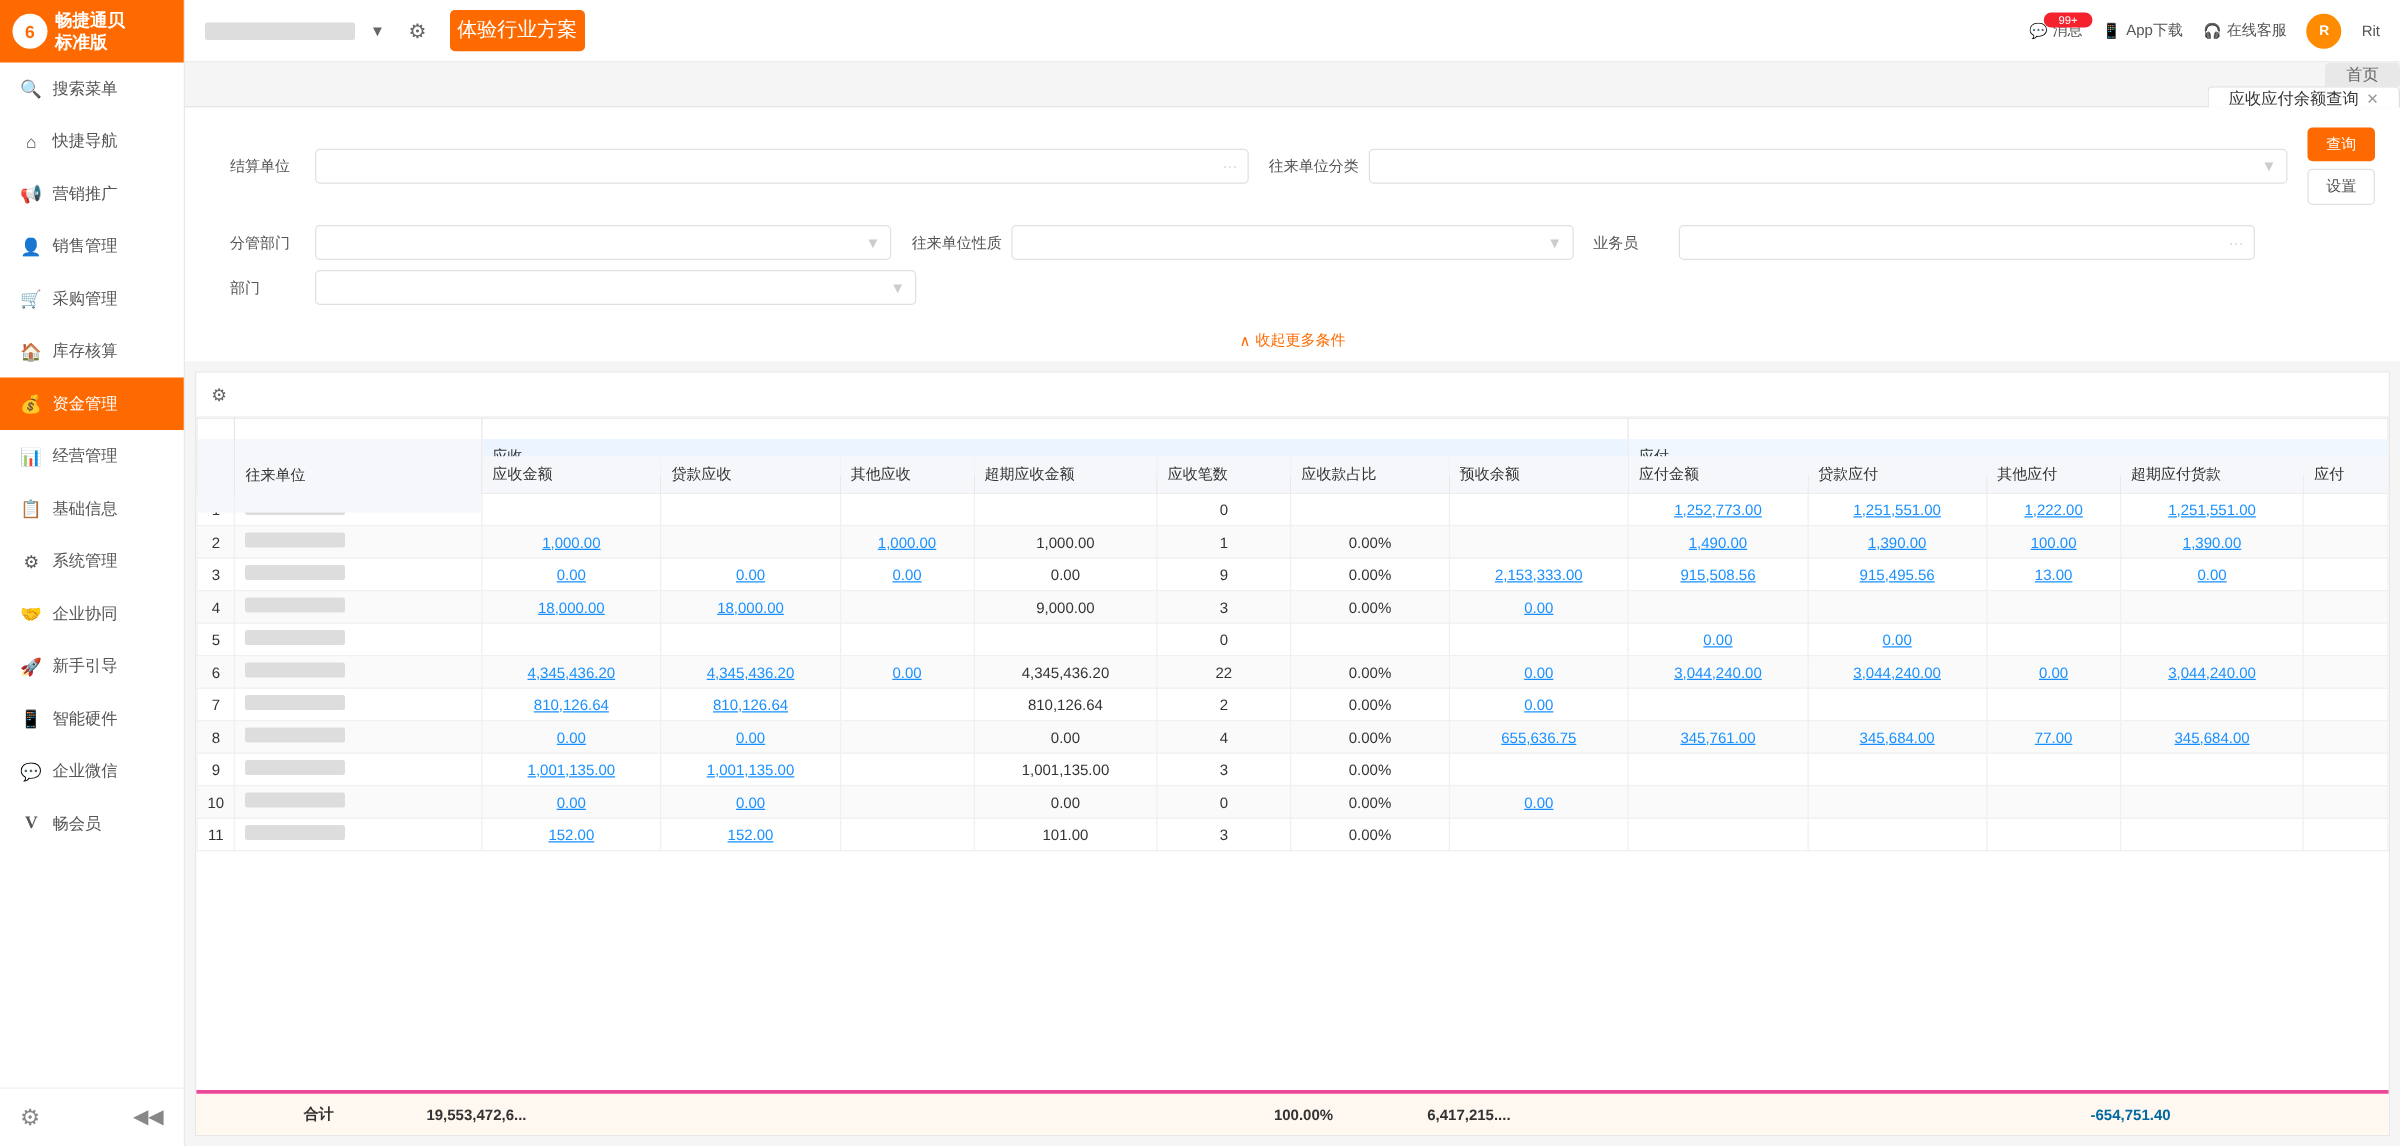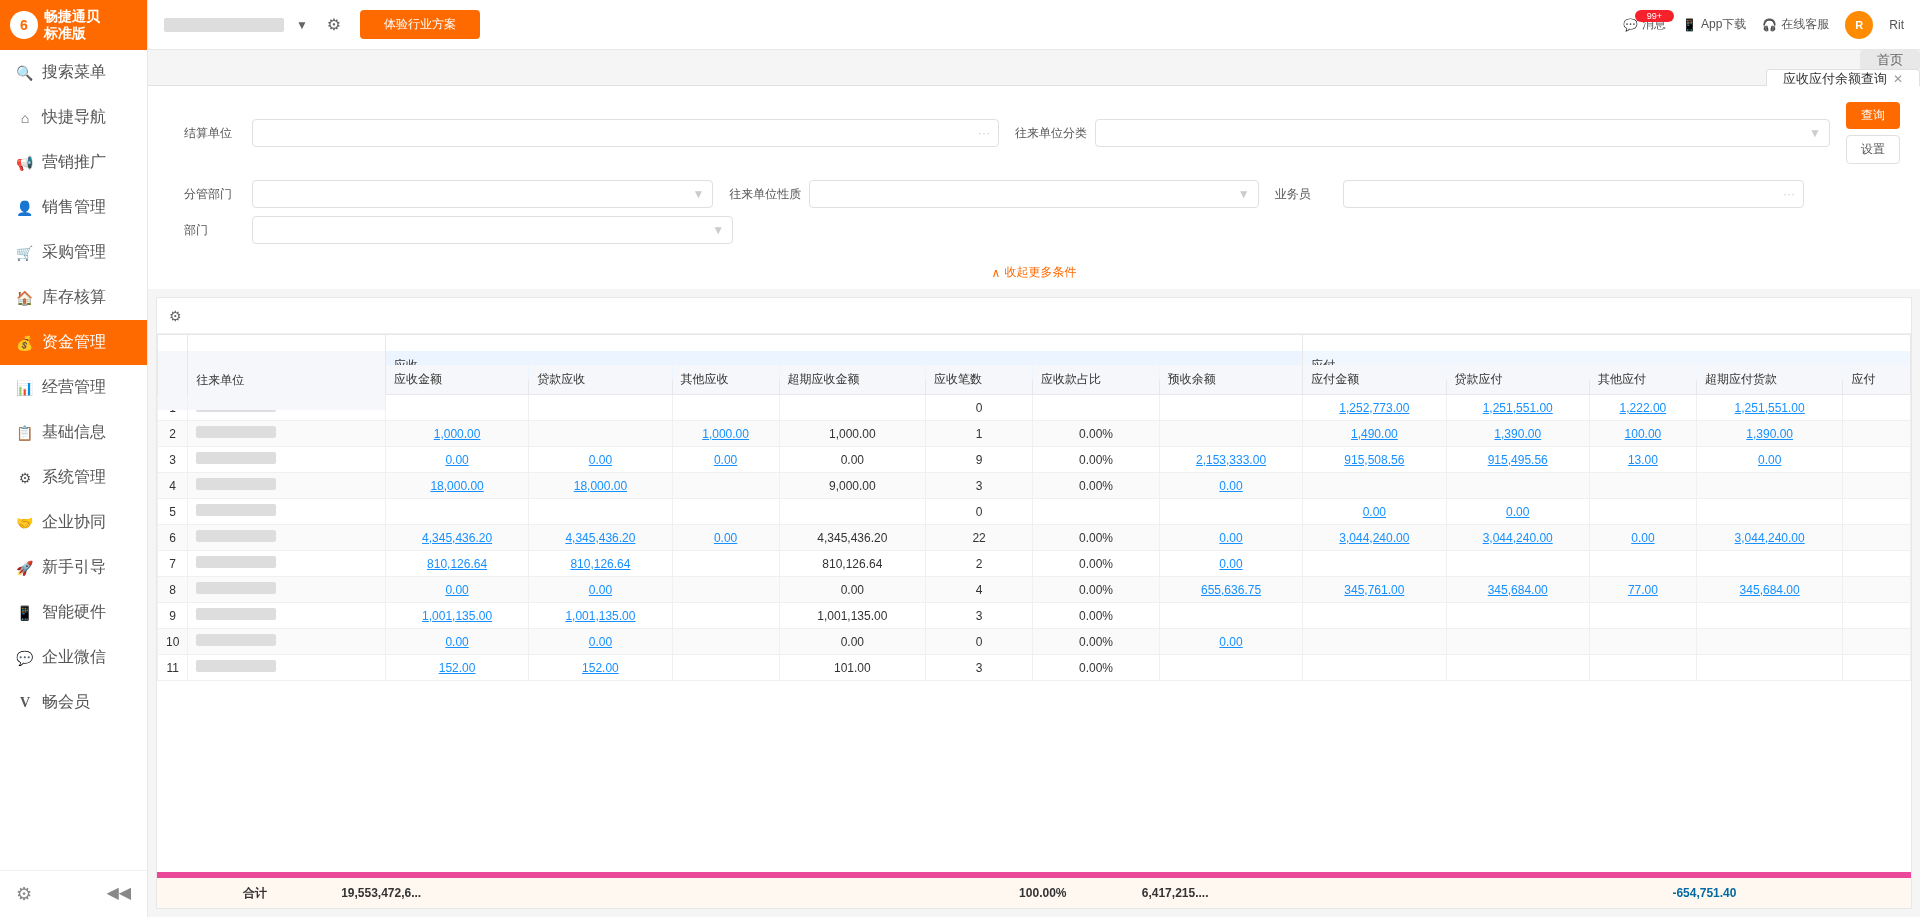--- a/index.html
+++ b/index.html
@@ -6,31 +6,31 @@
     body { font-family: 'Microsoft YaHei', Arial, sans-serif; font-size: 12px; background: #f0f2f5; color: #333; width: 1920px; height: 917px; overflow: hidden; display: flex; }
 
     
     .sidebar { width: 148px; background: #fff; height: 917px; display: flex; flex-direction: column; border-right: 1px solid #e8e8e8; flex-shrink: 0; }
     .sidebar-logo { height: 50px; background: #ff6a00; display: flex; align-items: center; padding: 0 10px; color: #fff; font-size: 14px; font-weight: bold; gap: 6px; }
     .sidebar-logo-icon { width: 28px; height: 28px; background: #fff; border-radius: 50%; display: flex; align-items: center; justify-content: center; color: #ff6a00; font-weight: bold; font-size: 14px; }
     .sidebar-logo-text { display: flex; flex-direction: column; line-height: 1.2; }
     .sidebar-item { display: flex; align-items: center; gap: 8px; padding: 12px 16px; cursor: pointer; color: #555; transition: all 0.2s; }
     .sidebar-item.active { background: #ff6a00; color: #fff; }
     .sidebar-item-icon { width: 18px; height: 18px; display: flex; align-items: center; justify-content: center; font-size: 14px; }
-    .sidebar-item-label { font-size: 16px; }
+    .sidebar-item-label { font-size: 13px; }
     .sidebar-bottom { margin-top: auto; border-top: 1px solid #f0f0f0; padding: 8px 0; }
 
     
     .main { flex: 1; display: flex; flex-direction: column; height: 917px; overflow: hidden; }
 
     
     .topbar { height: 50px; background: #fff; display: flex; align-items: center; padding: 0 16px; border-bottom: 1px solid #e8e8e8; gap: 12px; flex-shrink: 0; }
     .topbar-breadcrumb { display: flex; align-items: center; gap: 4px; color: #999; font-size: 12px; }
     .topbar-gear { width: 28px; height: 28px; display: flex; align-items: center; justify-content: center; cursor: pointer; color: #666; font-size: 16px; }
-    .topbar-btn { background: #ff6a00; color: #fff; border: none; border-radius: 4px; padding: 6px 24px; font-size: 12px; cursor: pointer; font-family: inherit; }
+    .topbar-btn { background: #ff6a00; color: #fff; border: none; border-radius: 4px; padding: 6px 6px; font-size: 16px; cursor: pointer; font-family: inherit; }
     .topbar-right { margin-left: auto; display: flex; align-items: center; gap: 16px; }
     .topbar-msg { display: flex; align-items: center; gap: 4px; color: #555; font-size: 12px; cursor: pointer; position: relative; }
     .msg-badge { background: #f5222d; color: #fff; font-size: 9px; padding: 1px 12px; border-radius: 8px; position: absolute; top: -6px; right: -8px; }
     .topbar-app { display: flex; align-items: center; gap: 4px; color: #555; font-size: 12px; cursor: pointer; }
     .topbar-service { display: flex; align-items: center; gap: 4px; color: #555; font-size: 12px; cursor: pointer; }
     .topbar-user { width: 28px; height: 28px; background: #ddd; border-radius: 50%; cursor: pointer; }
     .topbar-username { font-size: 12px; color: #555; cursor: pointer; }
 
     
     .tabbar { height: 36px; background: #f5f5f5; display: flex; align-items: flex-end; border-bottom: 1px solid #e0e0e0; flex-shrink: 0; flex-direction: column; }
@@ -67,21 +67,21 @@
     .table-toolbar { height: 36px; display: flex; align-items: center; padding: 0 12px; border-bottom: 1px solid #f0f0f0; gap: 8px; flex-shrink: 0; }
     .table-scroll { flex: 1; overflow: auto; }
     table { width: 100%; border-collapse: collapse; font-size: 12px; }
     thead tr th { background: #f5f7fa; border: 1px solid #e8e8e8; padding: 6px 8px; text-align: left; color: #333; font-weight: normal; white-space: nowrap; position: sticky; top: 16px; z-index: 2; }
     tbody tr td { border: 1px solid #f0f0f0; padding: 5px 8px; text-align: center; color: #333; white-space: nowrap; }
     tbody tr:nth-child(even) { background: #fafafa; }
     .th-group { background: #ecf5ff; }
     .link-text { color: #1890ff; text-decoration: underline; cursor: pointer; }
     .td-name { text-align: left; }
     .blurred { background: #ddd; display: inline-block; width: 80px; height: 12px; border-radius: 2px; }
-    .table-footer { height: 36px; background: #fff8f0; border-top: 6px solid #ec4899; display: flex; align-items: center; padding: 0 8px; flex-shrink: 0; font-size: 12px; color: #333; font-weight: bold; }
+    .table-footer { height: 36px; background: #fff8f0; border-top: 3px solid #ec4899; display: flex; align-items: center; padding: 0 8px; flex-shrink: 0; font-size: 12px; color: #333; font-weight: bold; }
     .negative { color: #0369a1; }
 
     
     .query-btns { display: flex; flex-direction: column; gap: 6px; padding: 8px 0; flex-shrink: 0; }
     .query-btn { background: #ff6a00; color: #fff; border: none; border-radius: 4px; padding: 5px 14px; font-size: 12px; cursor: pointer; font-family: inherit; }
     .settings-btn { background: #fff; color: #555; border: 1px solid #e0e0e0; border-radius: 4px; padding: 5px 14px; font-size: 12px; cursor: pointer; font-family: inherit; }
   </style>
 </head>
 <body>
 

